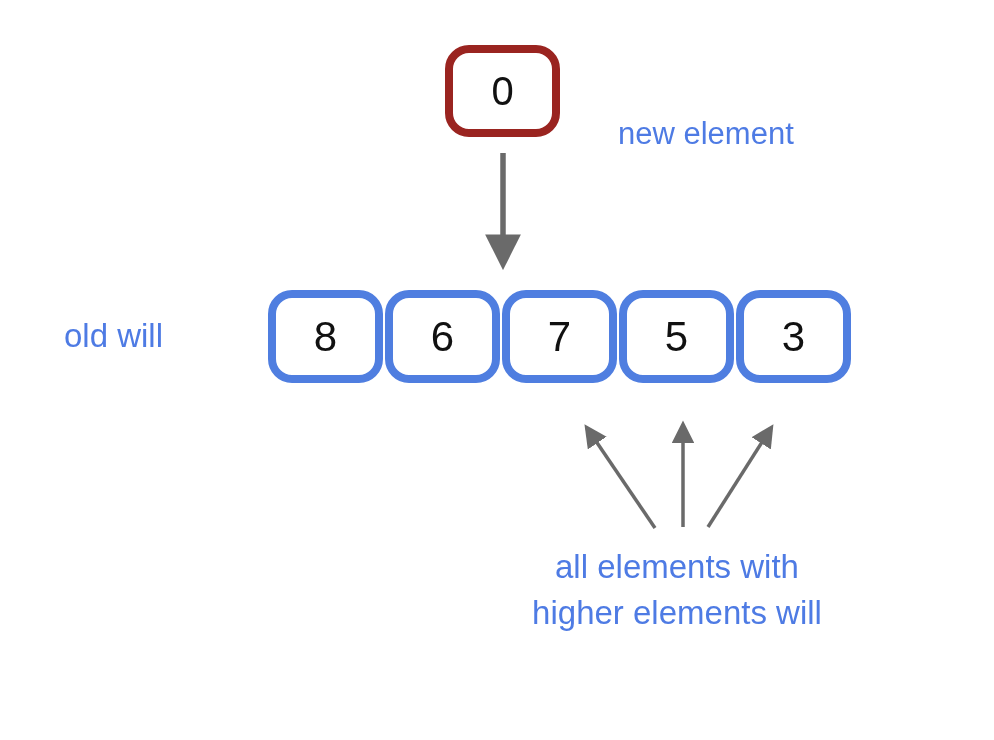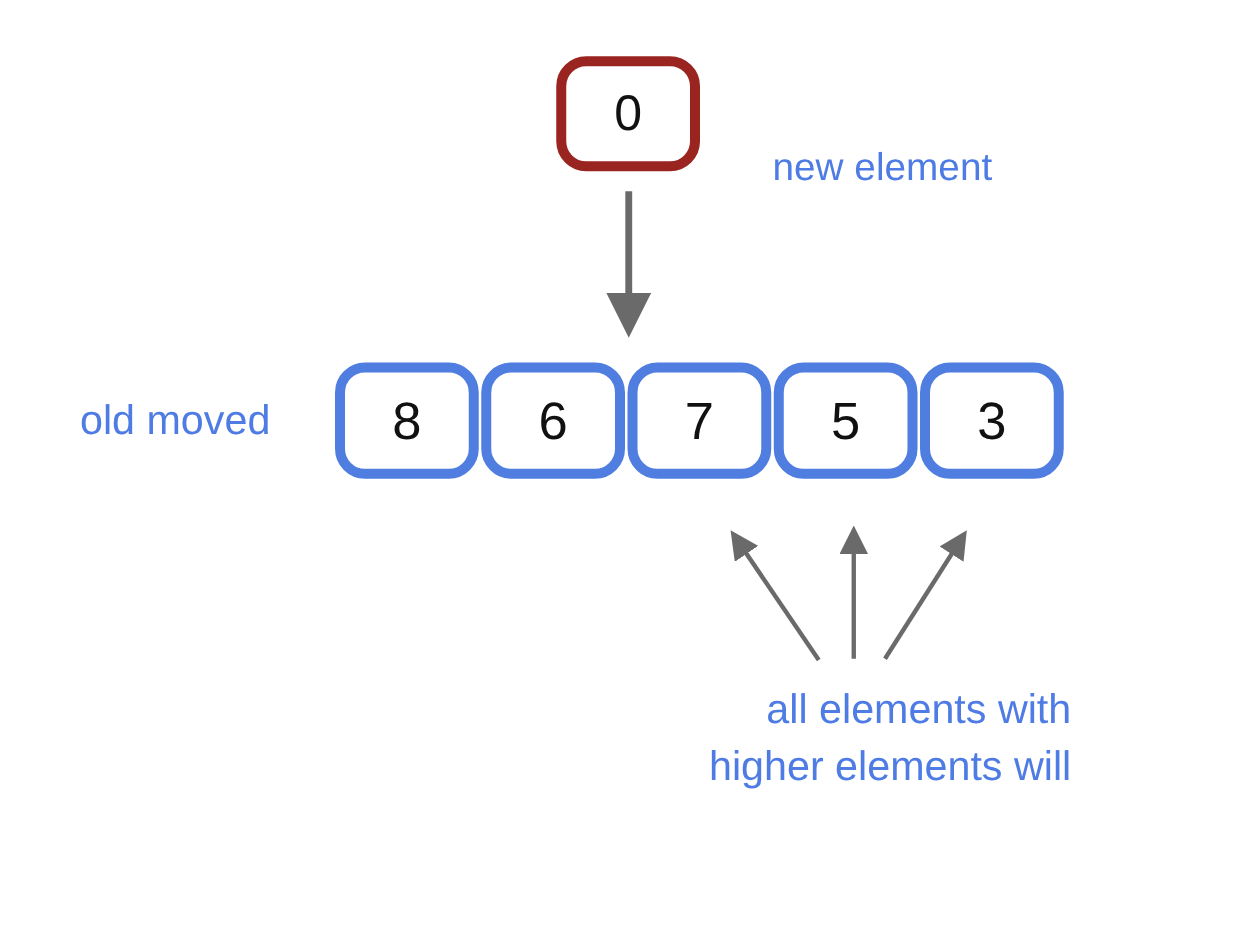--- a/index.html
+++ b/index.html
@@ -63,21 +63,21 @@
   .label.old-label {
     left: 64px;
     top: 317px;
     font-size: 33px;
   }
   .caption {
     position: absolute;
     left: 497px;
     top: 544px;
     width: 360px;
-    text-align: right;
+    text-align: center;
     color: #4e7be4;
     font-size: 33px;
     line-height: 46px;
   }
 </style>
 </head>
 <body>
 
 <div class="stage">
 
@@ -91,21 +91,21 @@
     <line x1="655" y1="528" x2="587" y2="428" stroke="#6a6a6a" stroke-width="3.5" marker-end="url(#ah)"></line>
     <line x1="683" y1="527" x2="683" y2="425" stroke="#6a6a6a" stroke-width="3.5" marker-end="url(#ah)"></line>
     <line x1="708" y1="527" x2="771" y2="428" stroke="#6a6a6a" stroke-width="3.5" marker-end="url(#ah)"></line>
   </svg>
 
   <div class="cell new">
     <span>0</span>
   </div>
   <div class="label new-label">new element</div>
 
-  <div class="label old-label">old moved</div>
+  <div class="label old-label">old will</div>
 
   <div class="cell a0">
     <span>8</span>
   </div>
   <div class="cell a1">
     <span>6</span>
   </div>
   <div class="cell a2">
     <span>7</span>
   </div>

